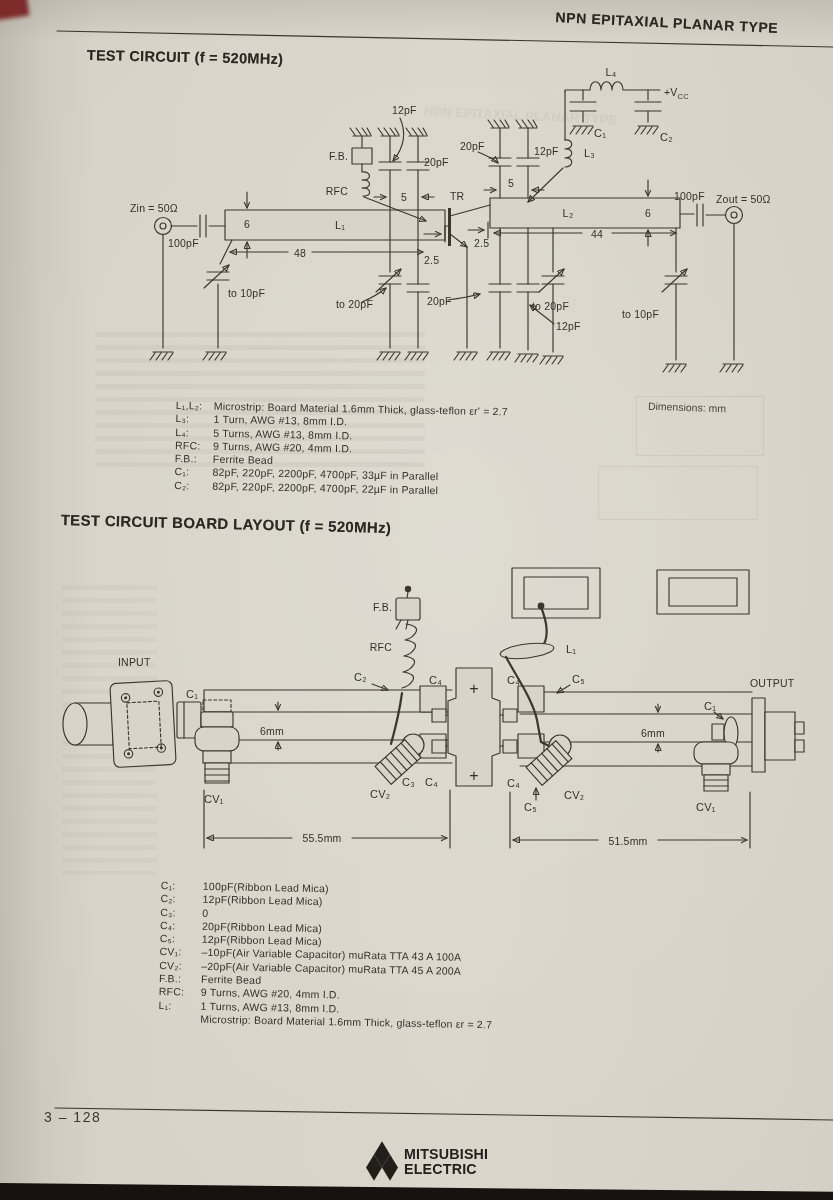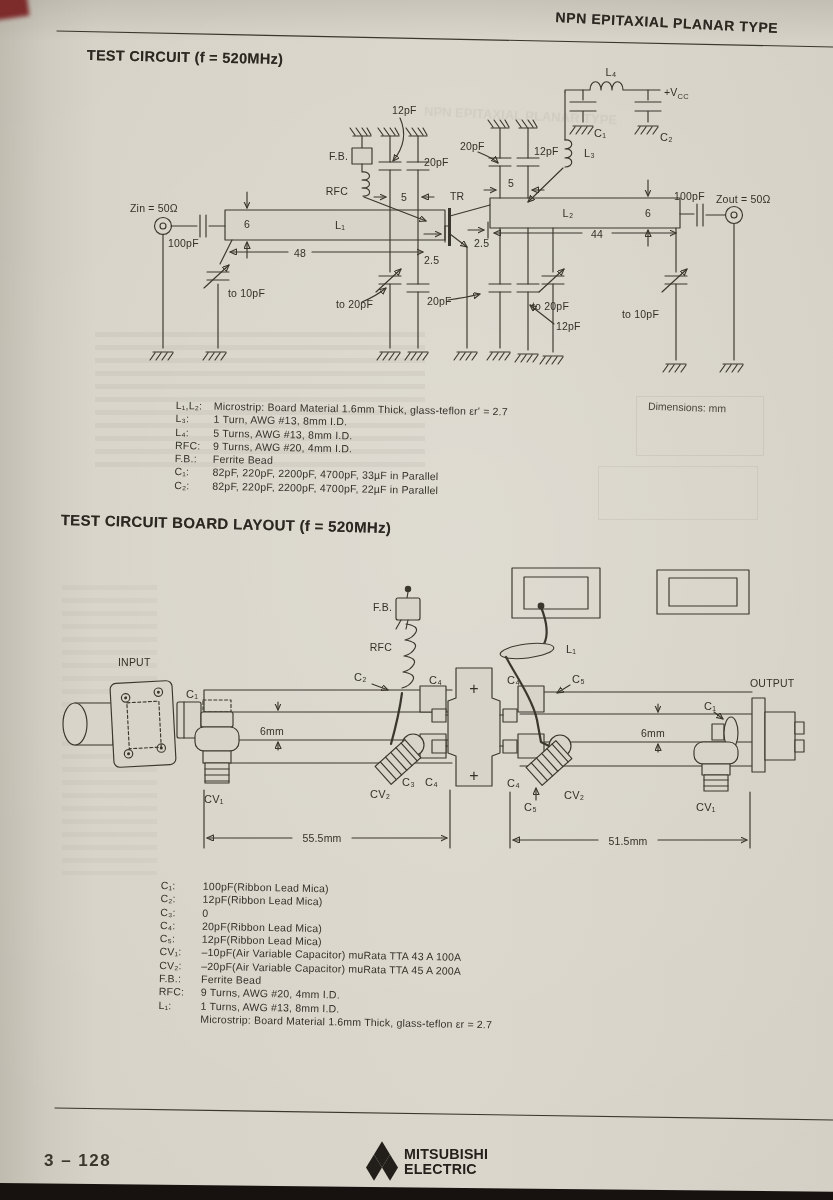--- a/index.html
+++ b/index.html
@@ -13,21 +13,21 @@
       background:linear-gradient(180deg, rgba(90,80,70,.14), rgba(90,80,70,0) 42px);}
   .head{position:absolute;font-weight:700;color:#2b2822;letter-spacing:.3px;
         text-shadow:0 0 .5px rgba(43,40,34,.5);white-space:nowrap;}
   .legend{position:absolute;font-size:10.5px;line-height:13.3px;color:#33302a;
         letter-spacing:.2px;transform:rotate(1.1deg);transform-origin:left top;white-space:nowrap;}
   .lrow{display:flex;}
   .lterm{flex:0 0 38px;}
   .legend-2 .lterm{flex:0 0 42px;}
   .dims-note{position:absolute;left:648px;top:401px;font-size:10.5px;color:#4a463c;
         transform:rotate(2deg);}
-  .footer-pagenum{position:absolute;left:44px;top:1151px;font-size:17px;letter-spacing:1.5px;color:#3a372f;font-weight:bold;}
+  .footer-pagenum{position:absolute;left:44px;top:1109px;font-size:14px;letter-spacing:1.5px;color:#3a372f;}
   .brand{position:absolute;left:366px;top:1141px;display:flex;align-items:center;gap:6px;}
   .brand-text{font-weight:700;font-size:15px;line-height:15px;color:#24211c;
         transform:scaleX(.95);transform-origin:left center;letter-spacing:.2px;}
   .shade{position:absolute;pointer-events:none;}
   .corner-patch{left:-6px;top:-6px;width:34px;height:24px;background:#7d2b2b;
         filter:blur(2px);transform:rotate(-8deg);}
   .bottom-strip{left:-6px;top:1183px;width:850px;height:26px;background:#17120f;
         transform:rotate(.6deg);transform-origin:left top;}
   .ghost{position:absolute;pointer-events:none;}
   .ghost-stripes{background:repeating-linear-gradient(180deg, rgba(112,102,86,.13) 0 5px, rgba(112,102,86,0) 5px 13px);

